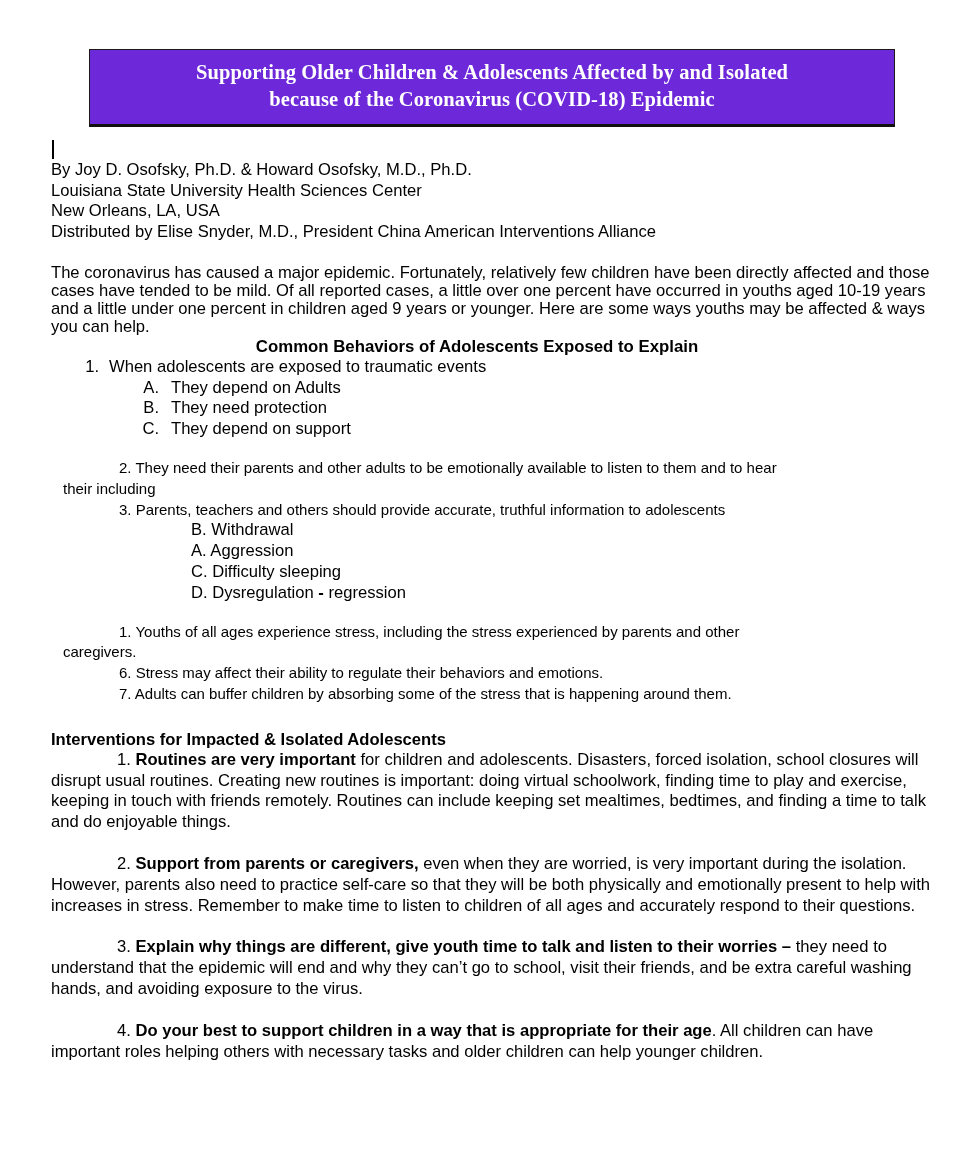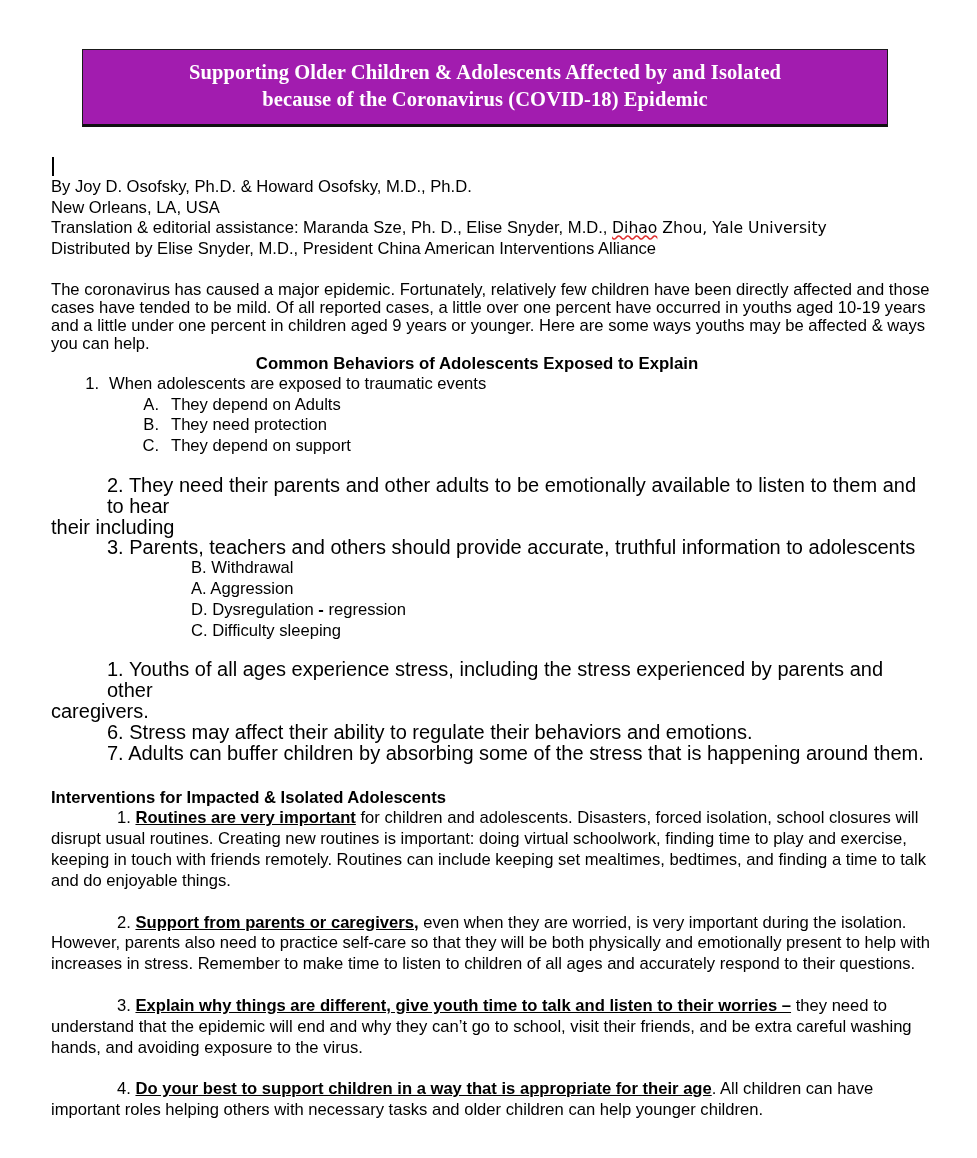--- a/index.html
+++ b/index.html
@@ -19,45 +19,45 @@
   .page {
     position: relative;
     width: 977px;
     height: 1158px;
     box-sizing: border-box;
   }
 
   
   .title-banner {
     position: absolute;
-    left: 82px;
+    left: 89px;
     top: 49px;
     width: 806px;
     box-sizing: border-box;
-    background: #a21caf;
+    background: #6d28d9;
     border: 1px solid #1a1a1a;
     border-bottom: 3px solid #111111;
     padding: 9px 18px 11px 18px;
     text-align: center;
   }
   .title-banner .tline {
     font-family: "Liberation Serif", serif;
     font-weight: bold;
     font-size: 20.5px;
     line-height: 27px;
     color: #ffffff;
     letter-spacing: 0.1px;
     white-space: nowrap;
   }
 
   
   .body-area {
     position: absolute;
     left: 51px;
-    top: 157px;
+    top: 140px;
     width: 880px;
   }
 
   .caret {
     display: block;
     width: 2px;
     height: 19px;
     background: #000;
     margin: 0 0 1px 1px;
   }
@@ -133,62 +133,63 @@
     position: relative;
   }
   .list-2 > li > .mk {
     position: absolute;
     left: 0;
     width: 108px;
     text-align: right;
   }
 
   .plain-item {
-    font-size: 20px;
+    font-size: 15px;
     line-height: 20.8px;
     padding-left: 56px;
     text-indent: -0px;
+    margin-left: 12px;
   }
   .plain-item .cont {
     display: block;
     margin-left: -56px;
   }
 
   .sub-item {
     font-size: 16.6px;
     line-height: 20.8px;
     padding-left: 140px;
   }
 
   .bold-dash { font-weight: bold; }
 
   .ip {
     font-size: 16.6px;
     line-height: 20.8px;
   }
-  .ip .lead-in { display: inline; text-decoration: underline; }
+  .ip .lead-in { display: inline; }
   .indent-first { display: inline-block; width: 66px; }
 </style>
 </head>
 <body>
 
 <div class="page">
 
   <div class="title-banner">
     <div class="tline">Supporting Older Children &amp; Adolescents Affected by and Isolated</div>
     <div class="tline">because of the Coronavirus (COVID-18) Epidemic</div>
   </div>
 
   <div class="body-area">
 
     <span class="caret"></span>
 
     <div class="line">By Joy D. Osofsky, Ph.D. &amp; Howard Osofsky, M.D., Ph.D.</div>
+    <div class="line">Louisiana State University Health Sciences Center</div>
     <div class="line">New Orleans, LA, USA</div>
-    <div class="line"><span>Translation &amp; editorial assistance: Maranda Sze, Ph. D., Elise Snyder, M.D., </span><span class="alt-font spell">Dihao</span><span class="alt-font"> Zhou, Yale University</span></div>
     <div class="line">Distributed by Elise Snyder, M.D., President China American Interventions Alliance</div>
 
     <div class="gap-md"></div>
 
     <div class="para">The coronavirus has caused a major epidemic. Fortunately, relatively few children have been directly affected and those cases have tended to be mild. Of all reported cases, a little over one percent have occurred in youths aged 10-19 years and a little under one percent in children aged 9 years or younger.  Here are some ways youths may be affected &amp; ways you can help.</div>
 
     <div class="center-head">Common Behaviors of Adolescents Exposed to Explain</div>
 
     <ul class="list-1">
       <li><span class="mk">1.</span><span>When adolescents are exposed to traumatic events</span></li>
@@ -199,22 +200,22 @@
       <li><span class="mk">C.</span><span>They depend on support</span></li>
     </ul>
 
     <div class="gap-sm"></div>
 
     <div class="plain-item"><span>2. They need their parents and other adults to be emotionally available to listen to them and to hear</span><span class="cont">their including</span></div>
     <div class="plain-item"><span>3. Parents, teachers and others should provide accurate, truthful information to adolescents</span></div>
 
     <div class="sub-item">B. Withdrawal</div>
     <div class="sub-item">A. Aggression</div>
+    <div class="sub-item">C. Difficulty sleeping</div>
     <div class="sub-item"><span>D. Dysregulation</span> <span class="bold-dash">-</span> <span>regression</span></div>
-    <div class="sub-item">C. Difficulty sleeping</div>
 
     <div class="gap-sm"></div>
 
     <div class="plain-item"><span>1. Youths of all ages experience stress, including the stress experienced by parents and other</span><span class="cont">caregivers.</span></div>
     <div class="plain-item"><span>6. Stress may affect their ability to regulate their behaviors and emotions.</span></div>
     <div class="plain-item"><span>7. Adults can buffer children by absorbing some of the stress that is happening around them.</span></div>
 
     <div class="gap-lg"></div>
 
     <div class="section-head">Interventions for Impacted &amp; Isolated Adolescents</div>

